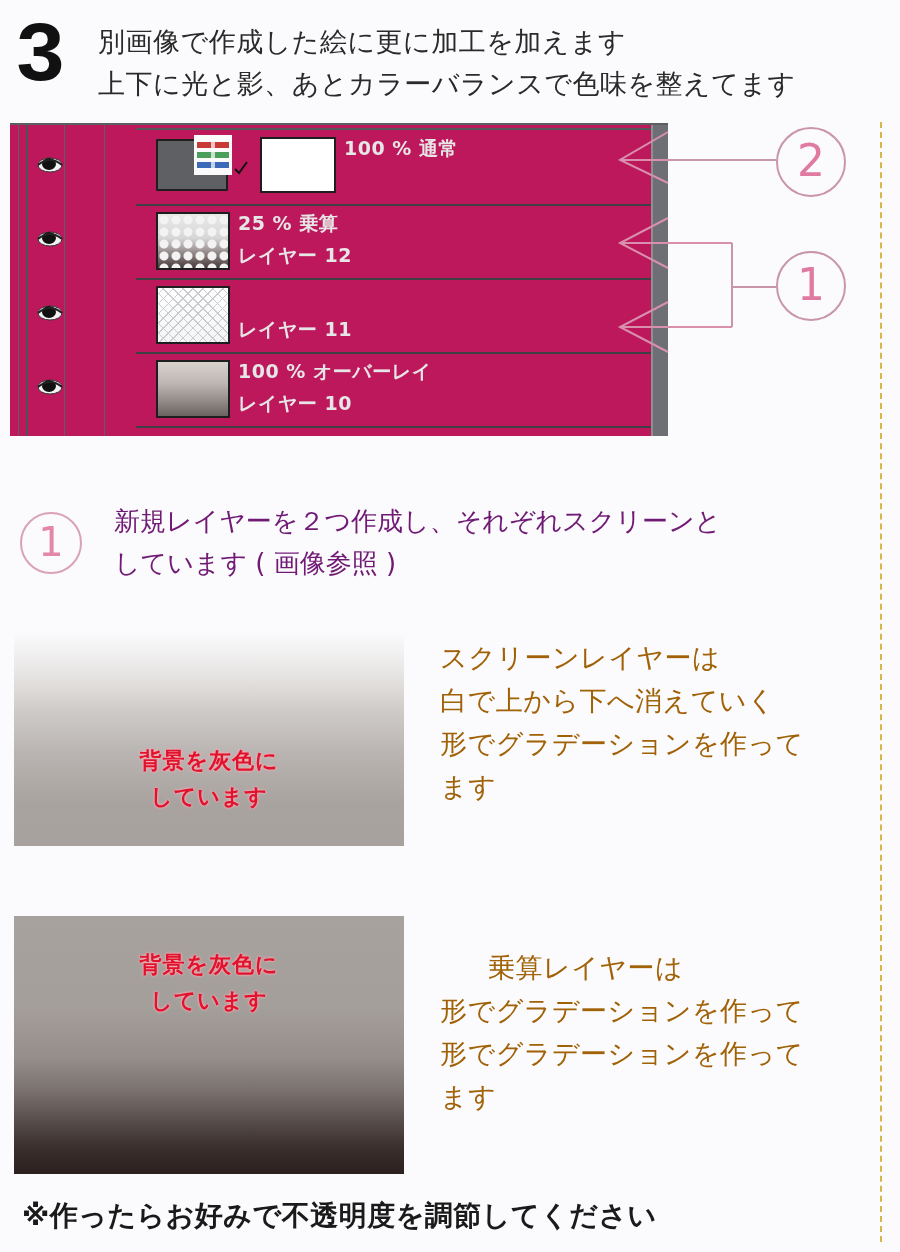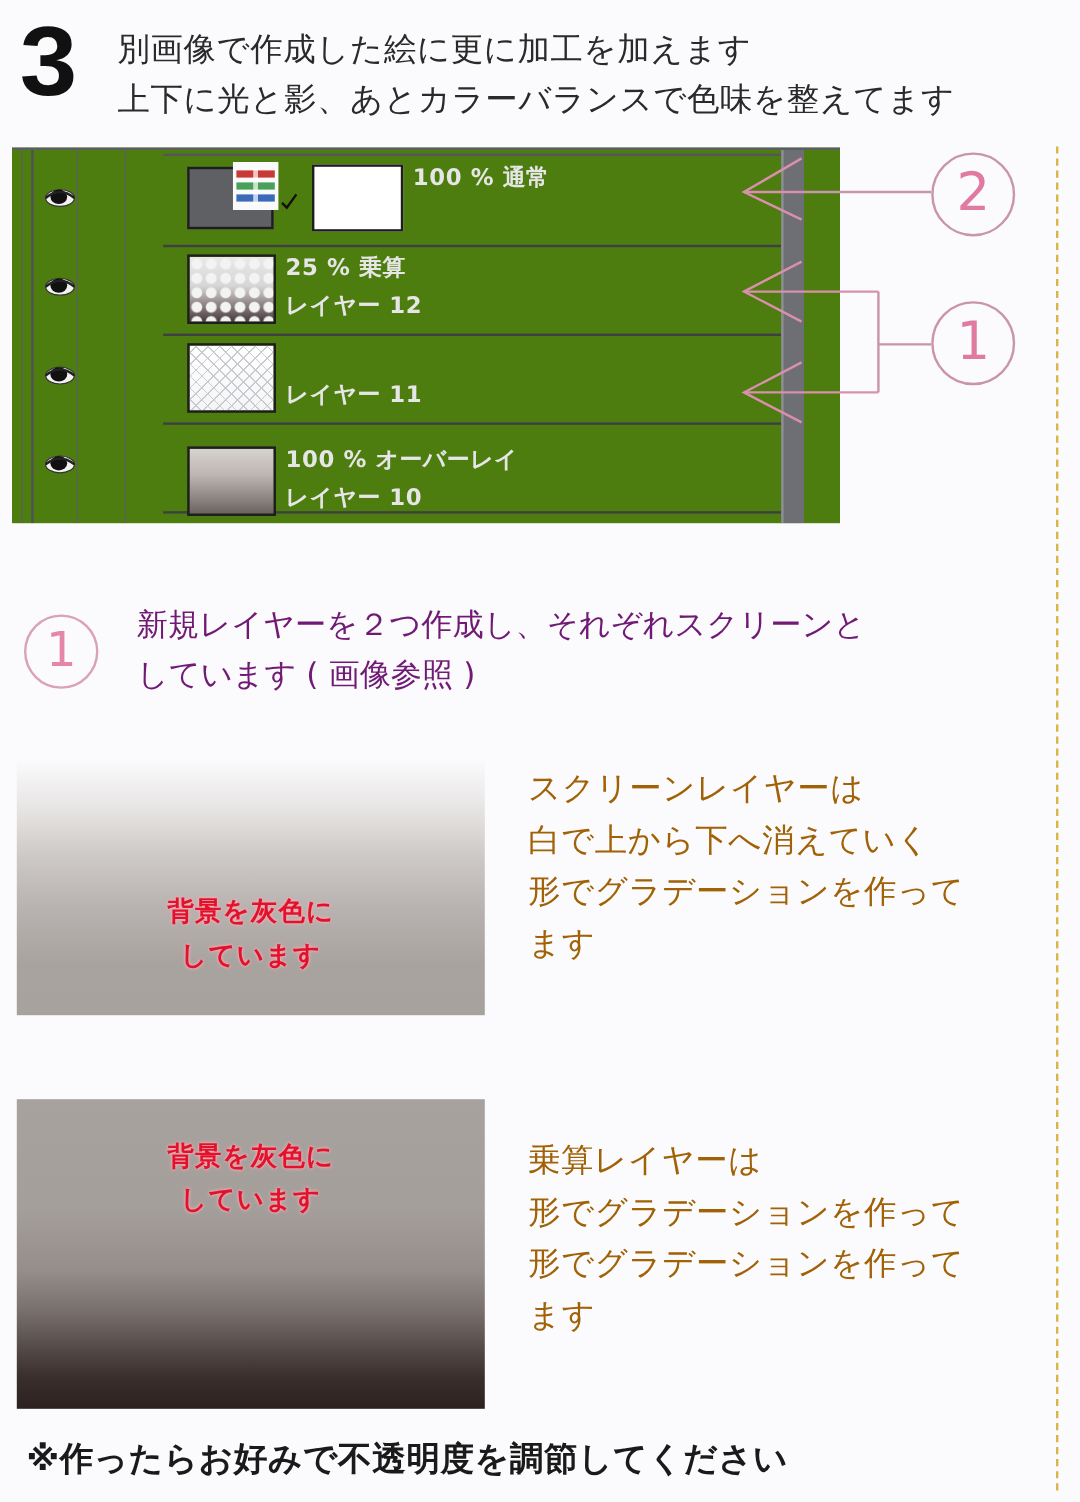--- a/index.html
+++ b/index.html
@@ -22,23 +22,22 @@
     letter-spacing: 0.5px;
   }
   
   .dash-guide {
     left: 880px; top: 122px; width: 0; height: 1120px;
     border-left: 2px dashed #d8b64a;
   }
   
   .panel {
     left: 10px; top: 123px; width: 658px; height: 311px;
-    background: #4d7c0f; overflow: hidden;
+    background: #be185d; overflow: hidden;
     border-top: 2px solid #5c5e62;
-    padding-left: 32px;
   }
   .col-line { top: 0; bottom: 0; width: 2px; background: #4f5155; }
   .col-line.thin { width: 1px; background: #5d5f63; }
   .eye {
     left: 27px; width: 26px; height: 16px;
   }
   .layer-row {
     left: 136px; width: 506px; height: 72px;
   }
   .row-sep { left: 126px; width: 520px; height: 2px; background: #3e4043; }
@@ -164,21 +163,21 @@
   </div>
 
   <div class="abs layer-row" style="top:157px;">
     <div class="thumb" style="left:10px; top:4px; width:74px; height:58px;
          background: repeating-linear-gradient(45deg, transparent 0 6px, #c9cbcf 6px 7px),
                      repeating-linear-gradient(-45deg, transparent 0 6px, #c9cbcf 6px 7px),
                      linear-gradient(to bottom, #ffffff 0%, #f4f5f7 100%);"></div>
     <div class="layer-text" style="left:92px; top:32px;">レイヤー 11</div>
   </div>
 
-  <div class="abs layer-row" style="top:231px;margin-top:12px;">
+  <div class="abs layer-row" style="top:231px;">
     <div class="thumb" style="left:10px; top:4px; width:74px; height:58px;
          background: linear-gradient(to bottom, #d8d2cf 0%, #bdb6b3 40%, #8e8784 75%, #6a6361 100%);"></div>
     <div class="layer-text" style="left:92px; top:0px;">100 % オーバーレイ</div>
     <div class="layer-text" style="left:92px; top:32px;">レイヤー 10</div>
   </div>
 
   <div class="abs scroll-track"></div>
 </div>
 
 <svg class="abs" style="left:610px; top:120px;" width="240" height="240" viewBox="0 0 240 240">
@@ -211,18 +210,18 @@
 </div>
 <div class="abs desc-line" style="top:636px;">スクリーンレイヤーは</div>
 <div class="abs desc-line" style="top:679px;">白で上から下へ消えていく</div>
 <div class="abs desc-line" style="top:722px;">形でグラデーションを作って</div>
 <div class="abs desc-line" style="top:765px;">ます</div>
 
 <div class="abs demo-box demo-mult">
   <div class="red-note" style="top:32px;">背景を灰色に</div>
   <div class="red-note" style="top:68px;">しています</div>
 </div>
-<div class="abs desc-line" style="top:946px;">乗算レイヤーは</div>
+<div class="abs desc-line" style="top:946px;margin-left:48px;">乗算レイヤーは</div>
 <div class="abs desc-line" style="top:989px;">形でグラデーションを作って</div>
 <div class="abs desc-line" style="top:1032px;">形でグラデーションを作って</div>
 <div class="abs desc-line" style="top:1075px;">ます</div>
 
 <div class="abs footer-note">※作ったらお好みで不透明度を調節してください</div>
 
 </body></html>

